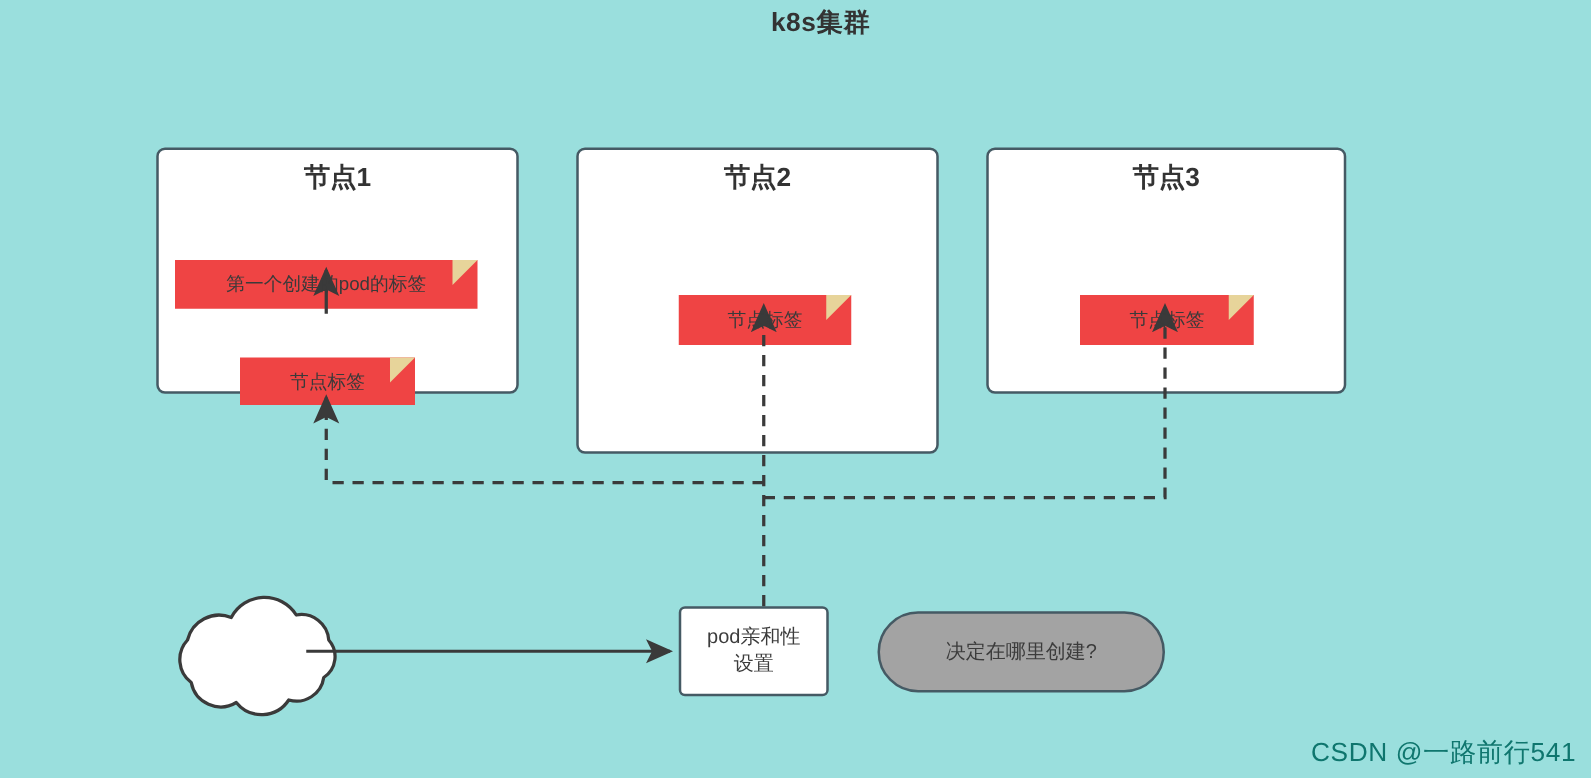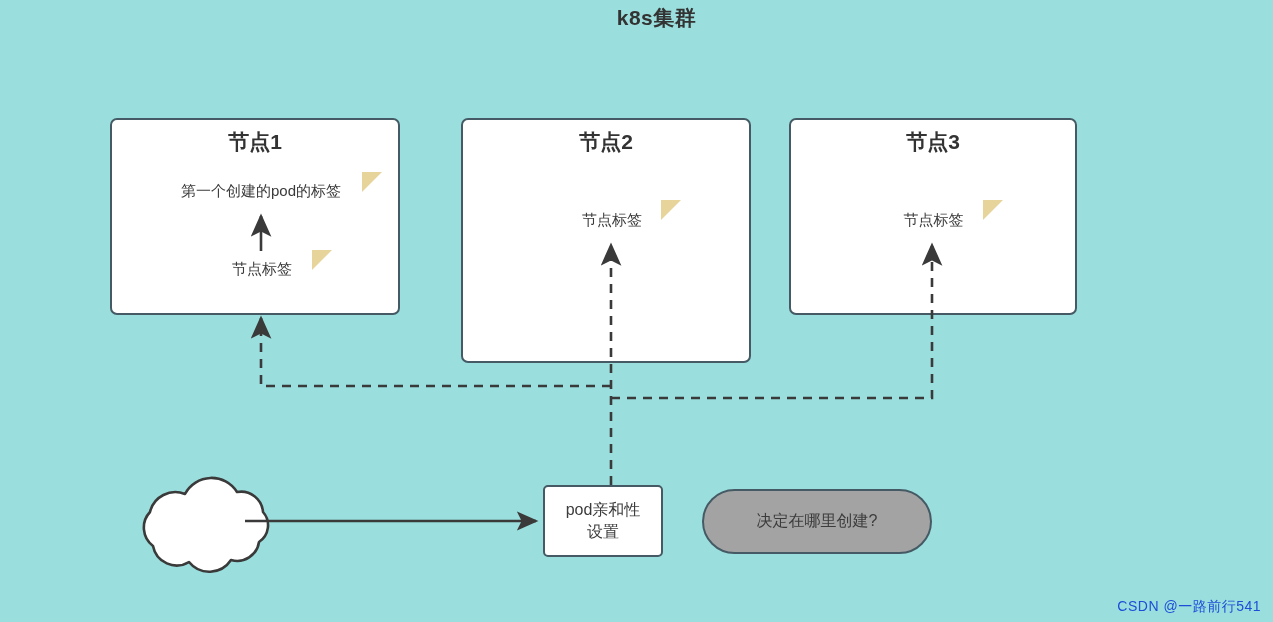--- a/index.html
+++ b/index.html
@@ -45,28 +45,29 @@
     left: 0;
     top: 8px;
     width: 100%;
     text-align: center;
     font-size: 21px;
     font-weight: bold;
     color: #333333;
   }
   .note {
     position: absolute;
-    background: #ffffff;
+    background: #ef4444;
     box-sizing: border-box;
     display: flex;
     align-items: center;
     justify-content: center;
     color: #3a3a3a;
     font-size: 15px;
     overflow: visible;
+    margin-top: 36px;
   }
   .note .note-fold-dark {
     position: absolute;
     right: 0;
     top: 0;
     width: 0;
     height: 0;
     border-style: solid;
     border-width: 20px 20px 0 0;
     border-color: #e7d49a transparent transparent transparent;
@@ -110,41 +111,41 @@
     top: 537px;
     width: 90px;
     text-align: center;
     font-size: 16px;
     color: #4a4a4a;
   }
   .watermark {
     position: absolute;
     right: 12px;
     bottom: 6px;
-    font-size: 14px;
-    color: #1d4ed8;
+    font-size: 21px;
+    color: #0f766e;
     letter-spacing: 0.5px;
   }
   svg.edges {
     position: absolute;
     left: 0;
     top: 0;
     width: 1273px;
     height: 622px;
     pointer-events: none;
   }
 </style>
 </head>
 <body>
 
 <div id="canvas">
 
   <div class="title">k8s集群</div>
 
-  <div class="node-box" style="left:110px; top:118px; width:290px; height:197px;">
+  <div class="node-box" style="left:125px; top:118px; width:290px; height:197px;">
     <div class="node-title">节点1</div>
   </div>
 
   <div class="note" style="left:140px; top:172px; width:242px; height:39px;">
     <div class="note-fold-dark"></div>
     <span class="note-label">第一个创建的pod的标签</span>
   </div>
 
   <div class="note" style="left:192px; top:250px; width:140px; height:38px;">
     <div class="note-fold-dark"></div>

